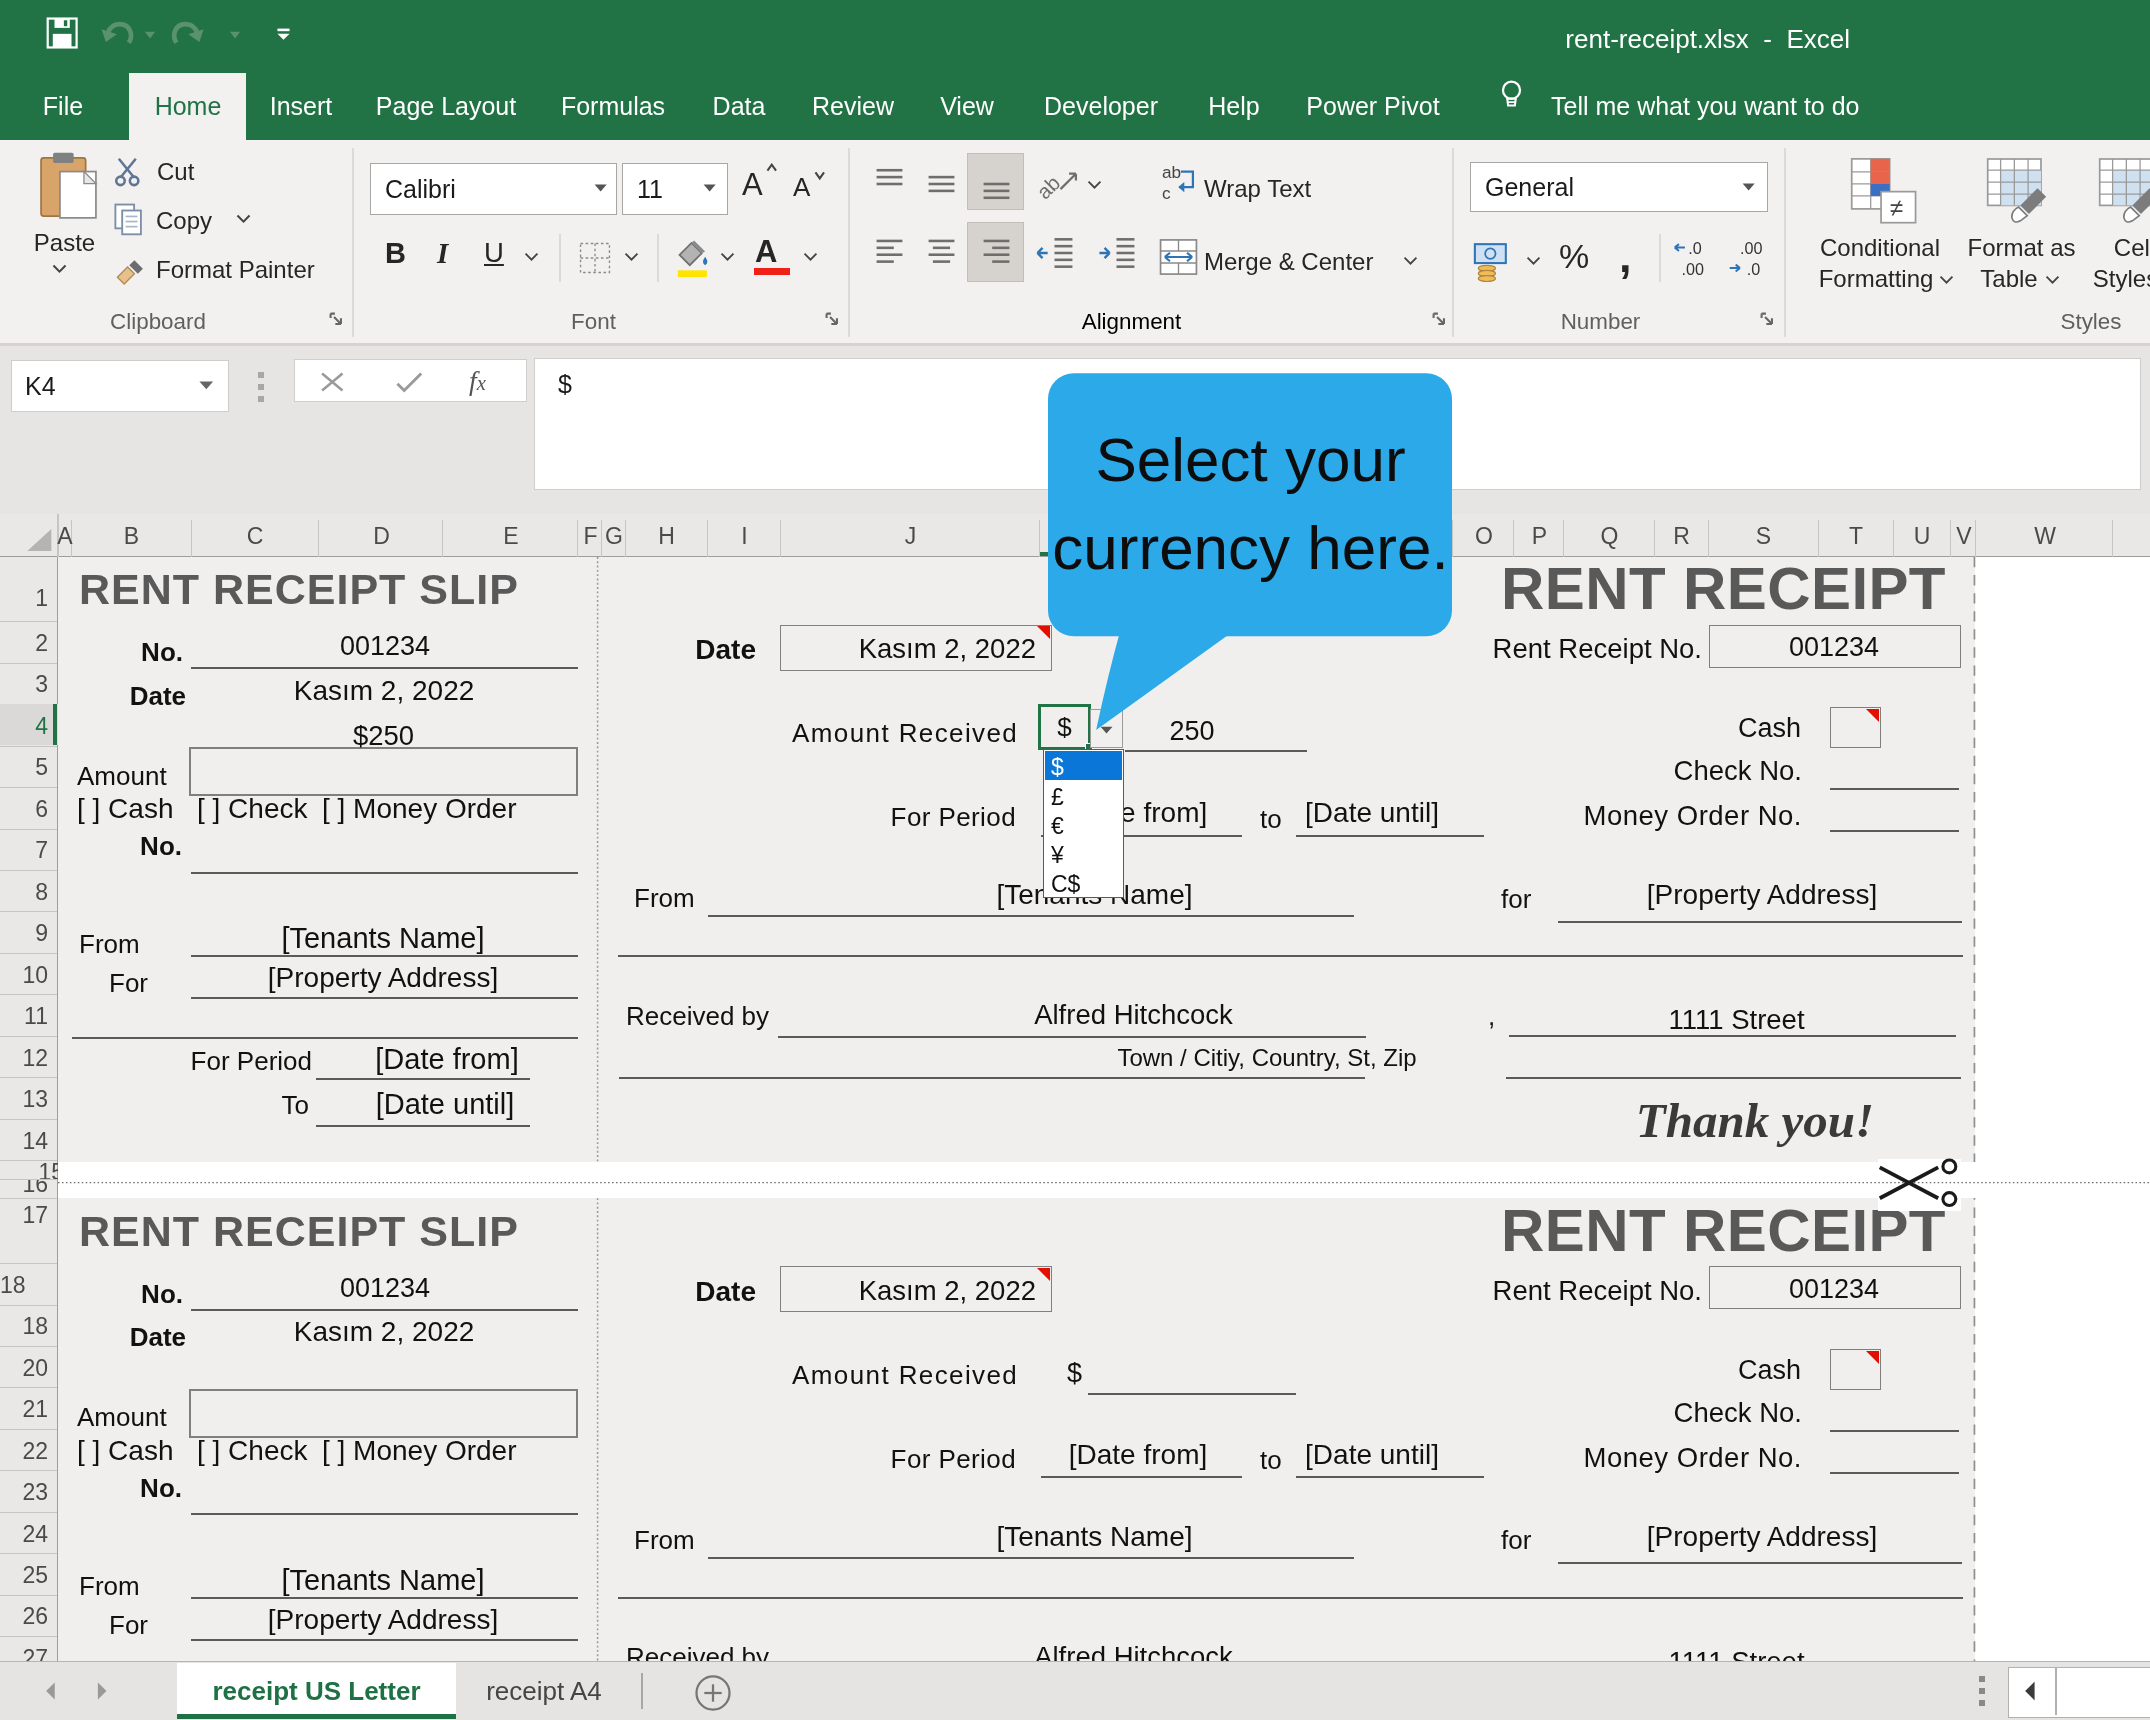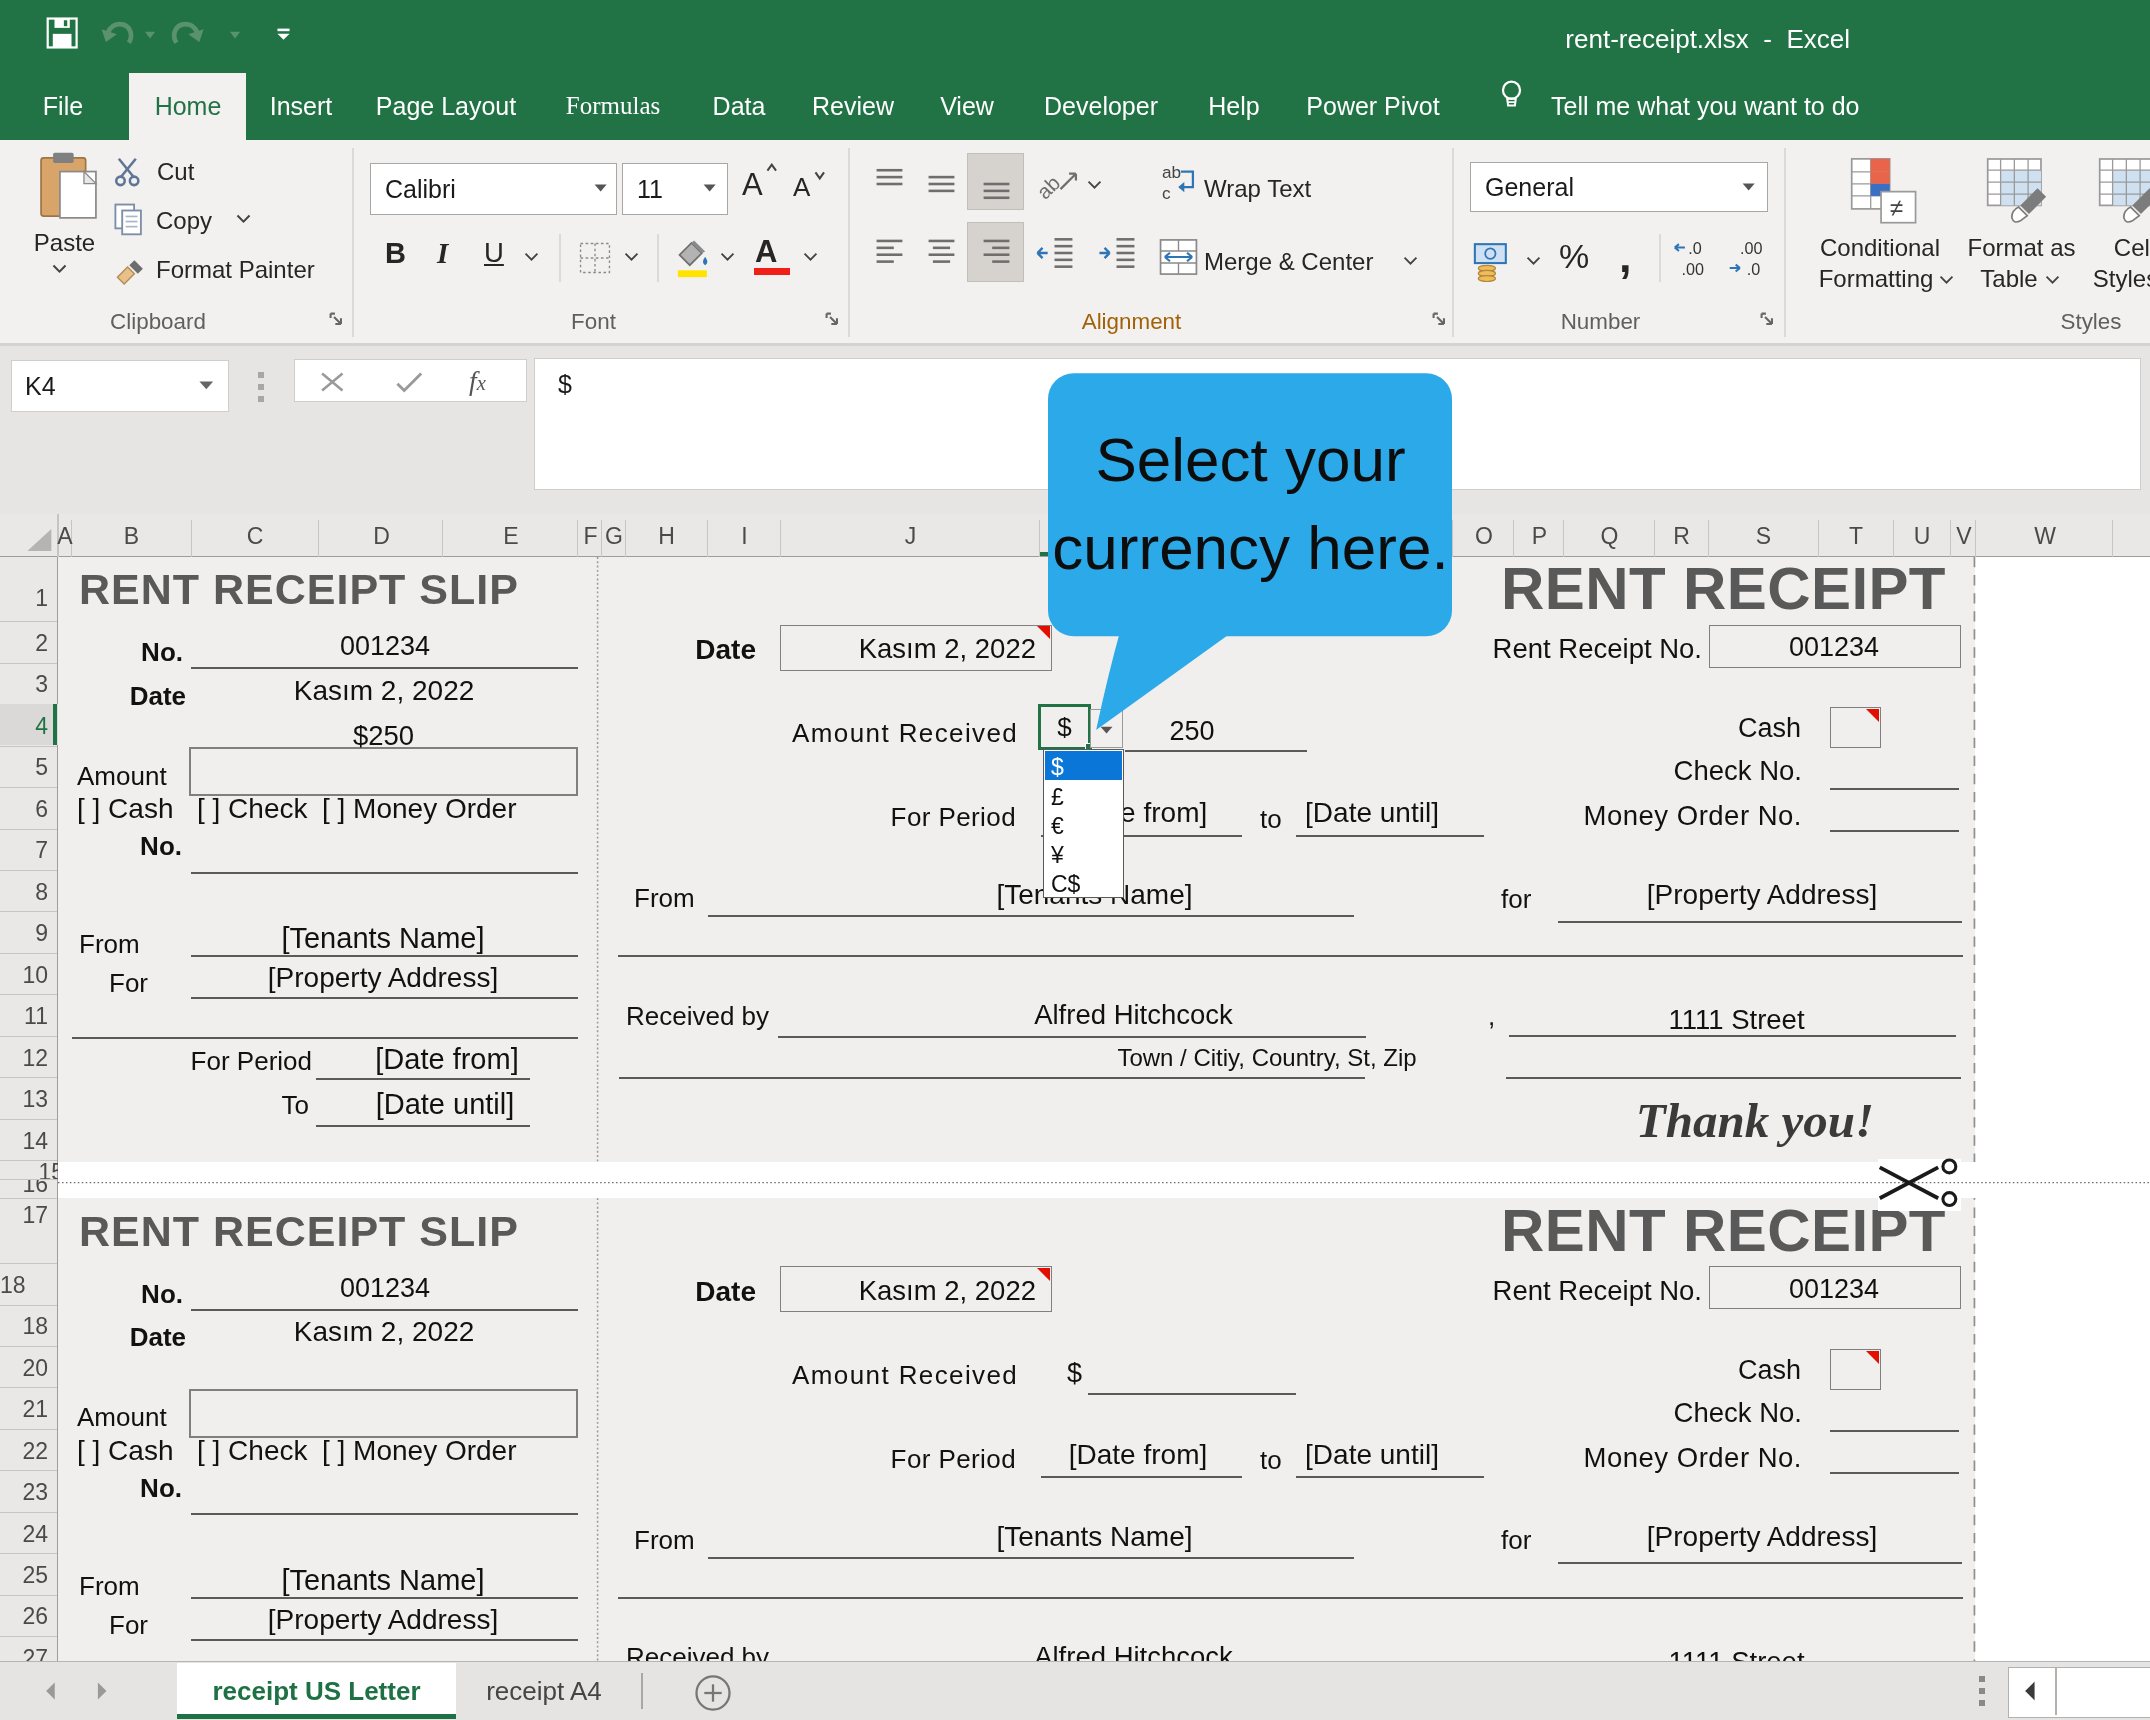--- a/index.html
+++ b/index.html
@@ -26,42 +26,42 @@
 <rect x="4" y="3" width="14" height="3" fill="#fff"></rect>
 <path d="M 4 9 L 18 9 L 11 16 Z" fill="#fff"></path>
 </svg>
 <div style="position:absolute;left:1463px;top:24px;font-size:26px;font-weight:400;color:#ffffff;font-family:'Liberation Sans',sans-serif;white-space:nowrap;width:387px;text-align:right;">rent-receipt.xlsx&nbsp;&nbsp;-&nbsp;&nbsp;Excel</div>
 <div class="abs" style="left:0;top:71px;width:2151px;height:70px;background:#217346;"></div>
 <div class="abs" style="left:129px;top:73px;width:117px;height:67px;background:#f2f1f0;"></div>
 <div style="position:absolute;left:-66px;top:92px;font-size:25px;font-weight:400;color:#fff;font-family:'Liberation Sans',sans-serif;white-space:nowrap;width:258px;text-align:center;">File</div>
 <div style="position:absolute;left:59px;top:92px;font-size:25px;font-weight:400;color:#217346;font-family:'Liberation Sans',sans-serif;white-space:nowrap;width:258px;text-align:center;">Home</div>
 <div style="position:absolute;left:172px;top:92px;font-size:25px;font-weight:400;color:#fff;font-family:'Liberation Sans',sans-serif;white-space:nowrap;width:258px;text-align:center;">Insert</div>
 <div style="position:absolute;left:317px;top:92px;font-size:25px;font-weight:400;color:#fff;font-family:'Liberation Sans',sans-serif;white-space:nowrap;width:258px;text-align:center;">Page Layout</div>
-<div style="position:absolute;left:484px;top:92px;font-size:25px;font-weight:400;color:#fff;font-family:Liberation Serif, serif;white-space:nowrap;width:258px;text-align:center;">Formulas</div>
+<div style="position:absolute;left:484px;top:92px;font-size:25px;font-weight:400;color:#fff;font-family:Liberation Sans, sans-serif;white-space:nowrap;width:258px;text-align:center;">Formulas</div>
 <div style="position:absolute;left:610px;top:92px;font-size:25px;font-weight:400;color:#fff;font-family:'Liberation Sans',sans-serif;white-space:nowrap;width:258px;text-align:center;">Data</div>
 <div style="position:absolute;left:724px;top:92px;font-size:25px;font-weight:400;color:#fff;font-family:'Liberation Sans',sans-serif;white-space:nowrap;width:258px;text-align:center;">Review</div>
 <div style="position:absolute;left:838px;top:92px;font-size:25px;font-weight:400;color:#fff;font-family:'Liberation Sans',sans-serif;white-space:nowrap;width:258px;text-align:center;">View</div>
 <div style="position:absolute;left:972px;top:92px;font-size:25px;font-weight:400;color:#fff;font-family:'Liberation Sans',sans-serif;white-space:nowrap;width:258px;text-align:center;">Developer</div>
 <div style="position:absolute;left:1105px;top:92px;font-size:25px;font-weight:400;color:#fff;font-family:'Liberation Sans',sans-serif;white-space:nowrap;width:258px;text-align:center;">Help</div>
 <div style="position:absolute;left:1244px;top:92px;font-size:25px;font-weight:400;color:#fff;font-family:'Liberation Sans',sans-serif;white-space:nowrap;width:258px;text-align:center;">Power Pivot</div>
 <svg class="abs" style="left:1497px;top:77px;" width="29" height="40" viewBox="0 0 34 46">
 <circle cx="17" cy="15" r="10" fill="none" stroke="#fff" stroke-width="2.6"></circle>
 <path d="M 12 25 L 22 25 L 21 33 L 13 33 Z" fill="none" stroke="#fff" stroke-width="2.4"></path>
 <line x1="13" y1="29" x2="21" y2="29" stroke="#fff" stroke-width="2"></line>
 </svg>
 <div style="position:absolute;left:1551px;top:92px;font-size:25px;font-weight:400;color:#fff;font-family:'Liberation Sans',sans-serif;white-space:nowrap;">Tell me what you want to do</div>
 <div class="abs" style="left:0;top:140px;width:2151px;height:205px;background:#f2f1f0;"></div>
 <div class="abs" style="left:0;top:343px;width:2151px;height:2.6px;background:#d5d2cf;"></div>
 <div class="abs" style="left:352px;top:148px;width:1.7px;height:189px;background:#dcdad7;"></div>
 <div class="abs" style="left:848px;top:148px;width:1.7px;height:189px;background:#dcdad7;"></div>
 <div class="abs" style="left:1452px;top:148px;width:1.7px;height:189px;background:#dcdad7;"></div>
 <div class="abs" style="left:1784px;top:148px;width:1.7px;height:189px;background:#dcdad7;"></div>
 <div style="position:absolute;left:108px;top:309px;font-size:22.4px;font-weight:400;color:#605f5d;font-family:'Liberation Sans',sans-serif;white-space:nowrap;width:100px;text-align:center;">Clipboard</div>
 <div style="position:absolute;left:542px;top:309px;font-size:22.4px;font-weight:400;color:#605f5d;font-family:'Liberation Sans',sans-serif;white-space:nowrap;width:103px;text-align:center;">Font</div>
-<div style="position:absolute;left:1067px;top:309px;font-size:22.4px;font-weight:400;color:#a16207;font-family:'Liberation Sans',sans-serif;white-space:nowrap;width:129px;text-align:center;">Alignment</div>
+<div style="position:absolute;left:1067px;top:309px;font-size:22.4px;font-weight:400;color:#000000;font-family:'Liberation Sans',sans-serif;white-space:nowrap;width:129px;text-align:center;">Alignment</div>
 <div style="position:absolute;left:1549px;top:309px;font-size:22.4px;font-weight:400;color:#605f5d;font-family:'Liberation Sans',sans-serif;white-space:nowrap;width:103px;text-align:center;">Number</div>
 <div style="position:absolute;left:2048px;top:309px;font-size:22.4px;font-weight:400;color:#605f5d;font-family:'Liberation Sans',sans-serif;white-space:nowrap;width:86px;text-align:center;">Styles</div>
 <svg class="abs" style="left:328px;top:311px;" width="19" height="19" viewBox="0 0 22 22">
 <path d="M 3 3 L 3 8 M 3 3 L 8 3" stroke="#666" stroke-width="2.4" fill="none"></path>
 <path d="M 7 7 L 15 15 M 15 15 L 15 8.5 M 15 15 L 8.5 15" stroke="#666" stroke-width="2.4" fill="none"></path>
 </svg>
 <svg class="abs" style="left:824px;top:311px;" width="19" height="19" viewBox="0 0 22 22">
 <path d="M 3 3 L 3 8 M 3 3 L 8 3" stroke="#666" stroke-width="2.4" fill="none"></path>
 <path d="M 7 7 L 15 15 M 15 15 L 15 8.5 M 15 15 L 8.5 15" stroke="#666" stroke-width="2.4" fill="none"></path>
 </svg>

